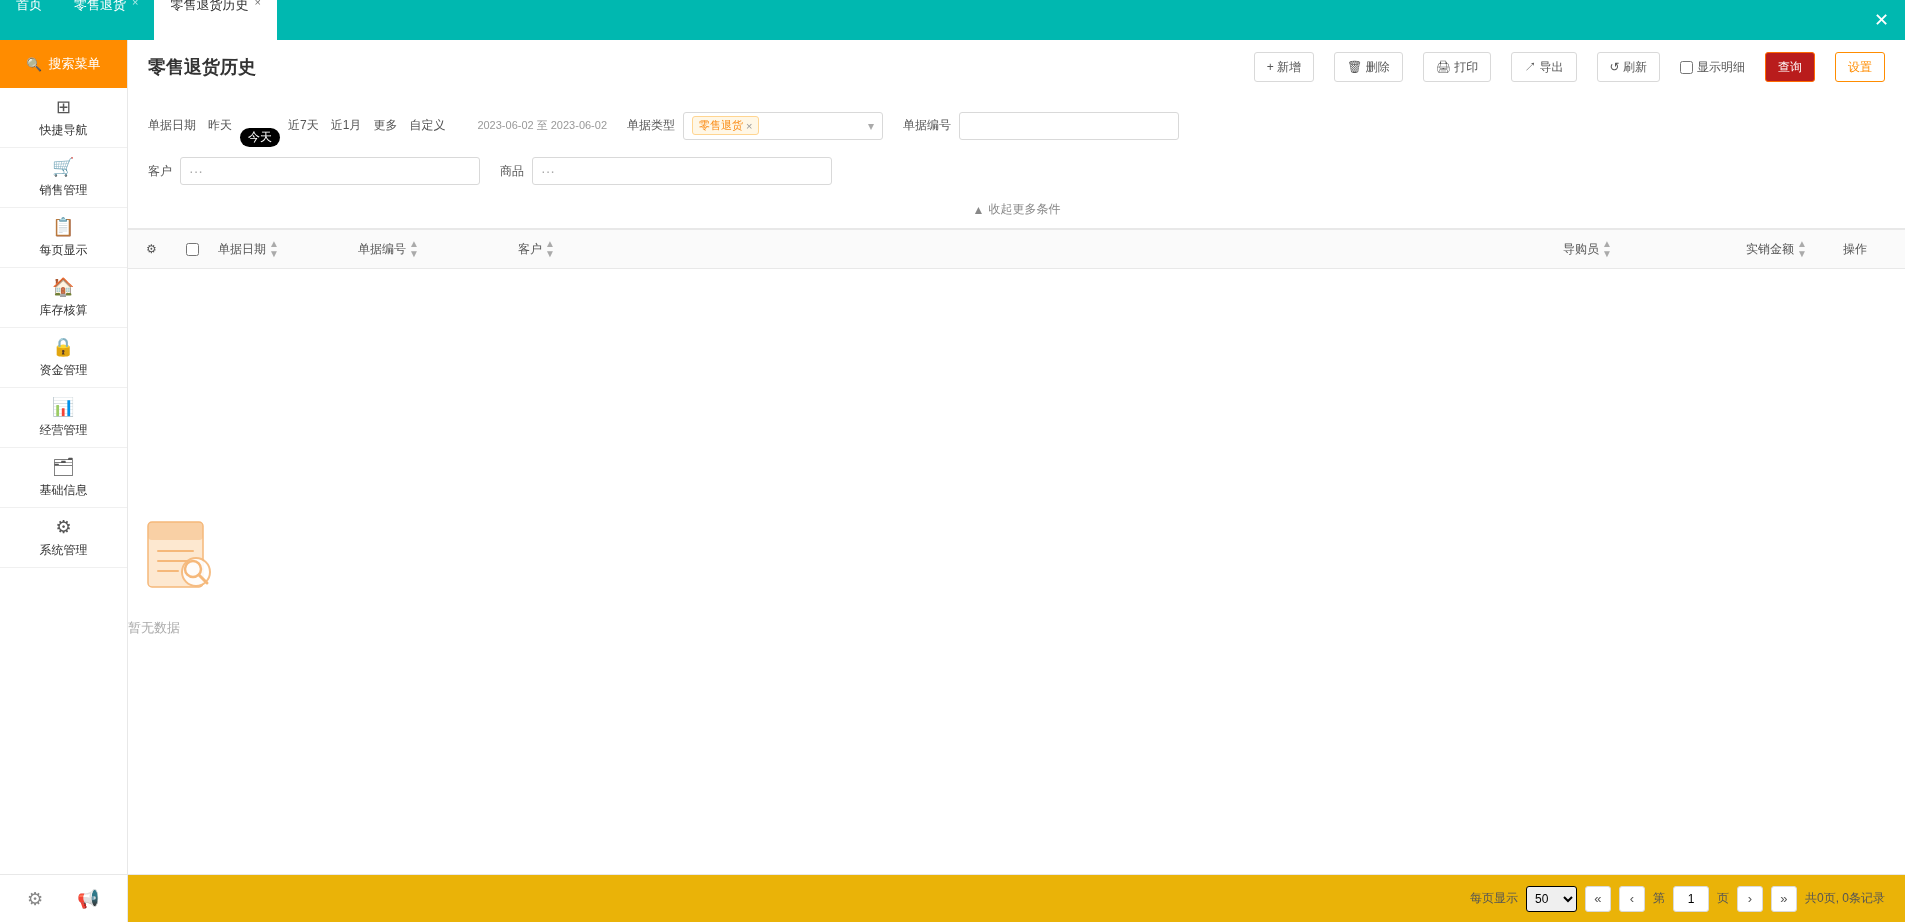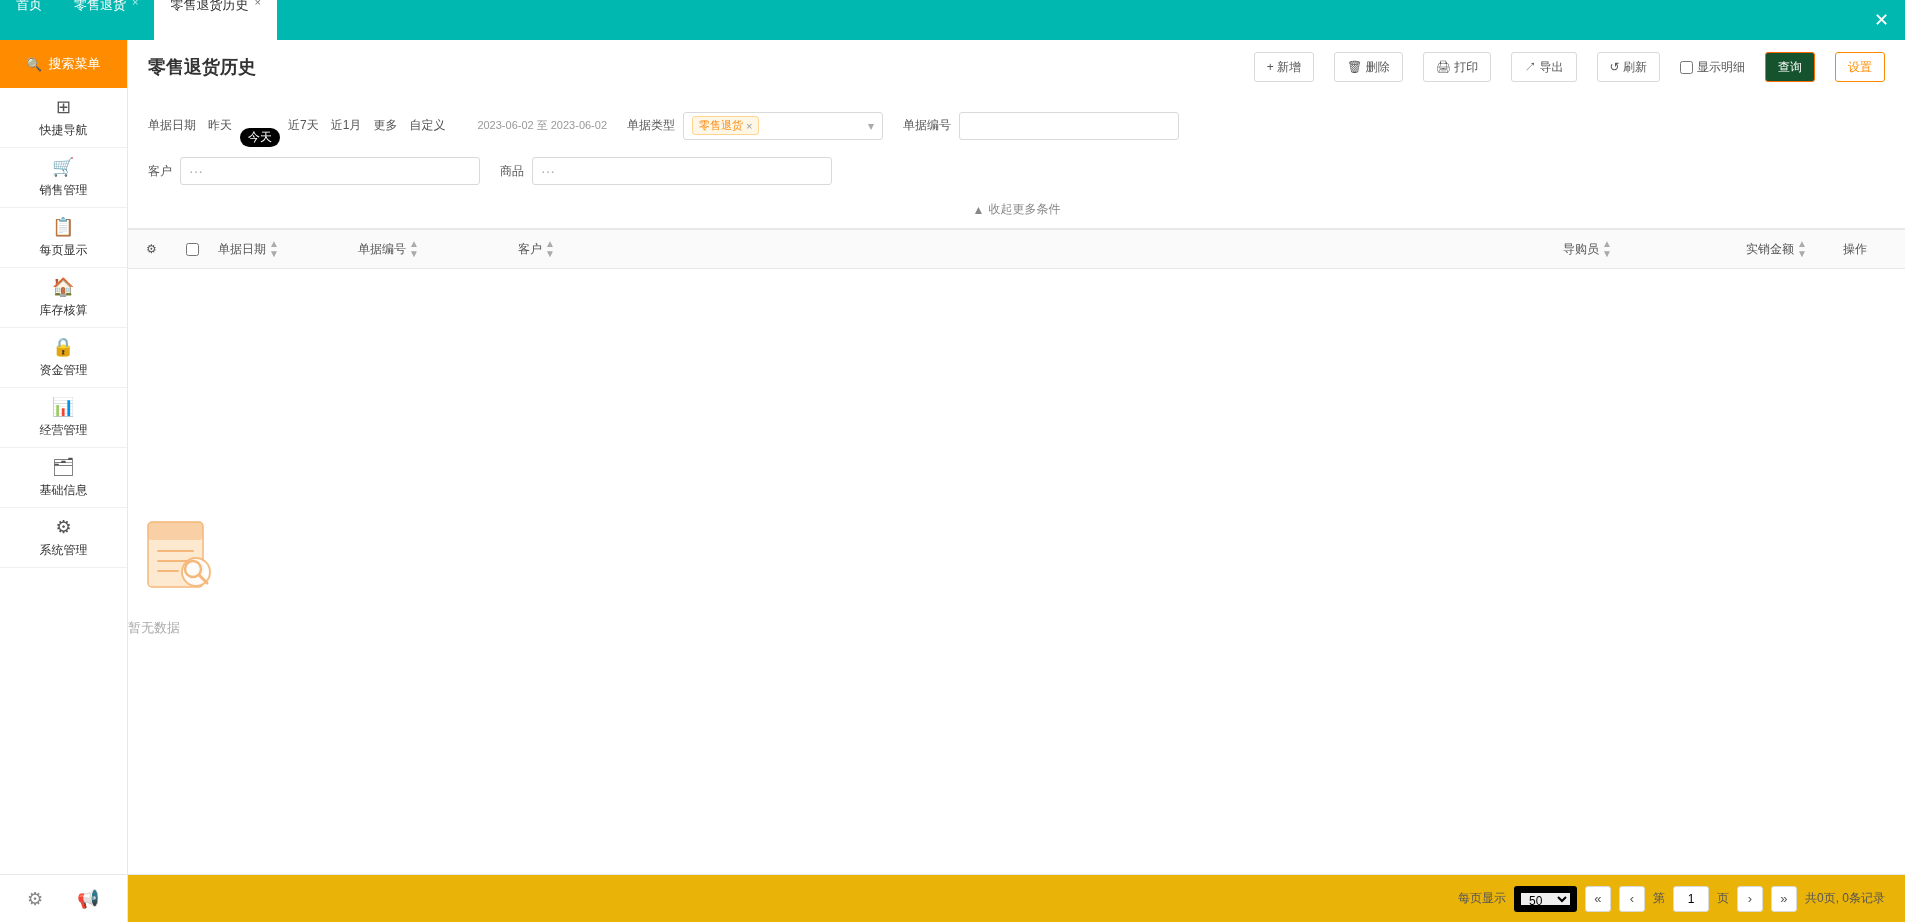--- a/index.html
+++ b/index.html
@@ -131,21 +131,21 @@
       background: #fff;
       border-radius: 3px;
       font-size: 12px;
       cursor: pointer;
       display: flex;
       align-items: center;
       gap: 4px;
       color: #555;
     }
     .toolbar-btn.primary {
-      background: #14532d;
+      background: #b91c1c;
       color: #fff;
       border-color: #ff6a00;
     }
     .toolbar-btn.setting {
       background: #fff;
       color: #ff8c00;
       border-color: #ff8c00;
     }
     .checkbox-label { display: flex; align-items: center; gap: 4px; font-size: 12px; color: #555; }
 
@@ -291,21 +291,21 @@
       align-items: center;
       justify-content: flex-end;
       padding: 0 20px;
       gap: 8px;
       font-size: 12px;
       color: #555;
       flex-shrink: 0;
     }
     .pagination select {
       height: 26px;
-      border: 7px solid #000000;
+      border: 1px solid #000000;
       border-radius: 3px;
       font-size: 12px;
       padding: 0 4px;
     }
     .page-btn {
       width: 26px;
       height: 26px;
       border: 1px solid #d9d9d9;
       border-radius: 3px;
       display: flex;

